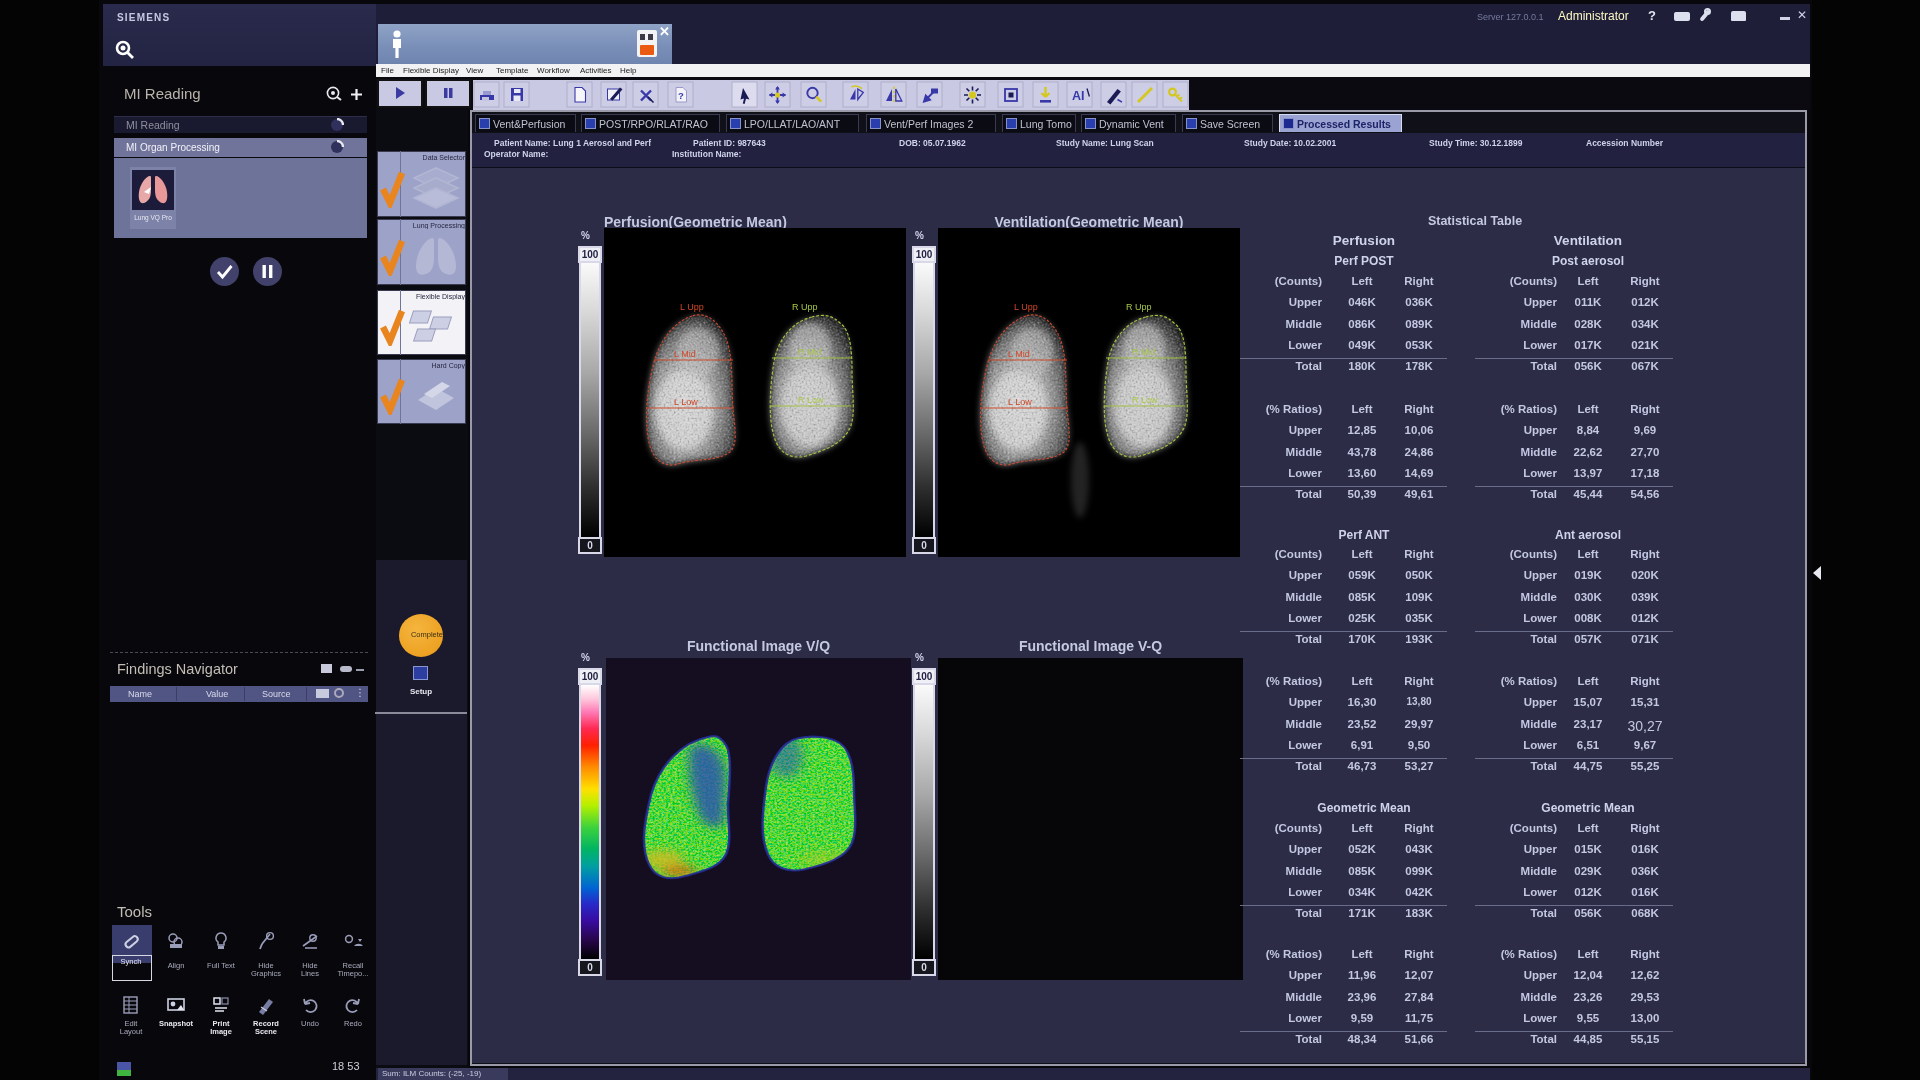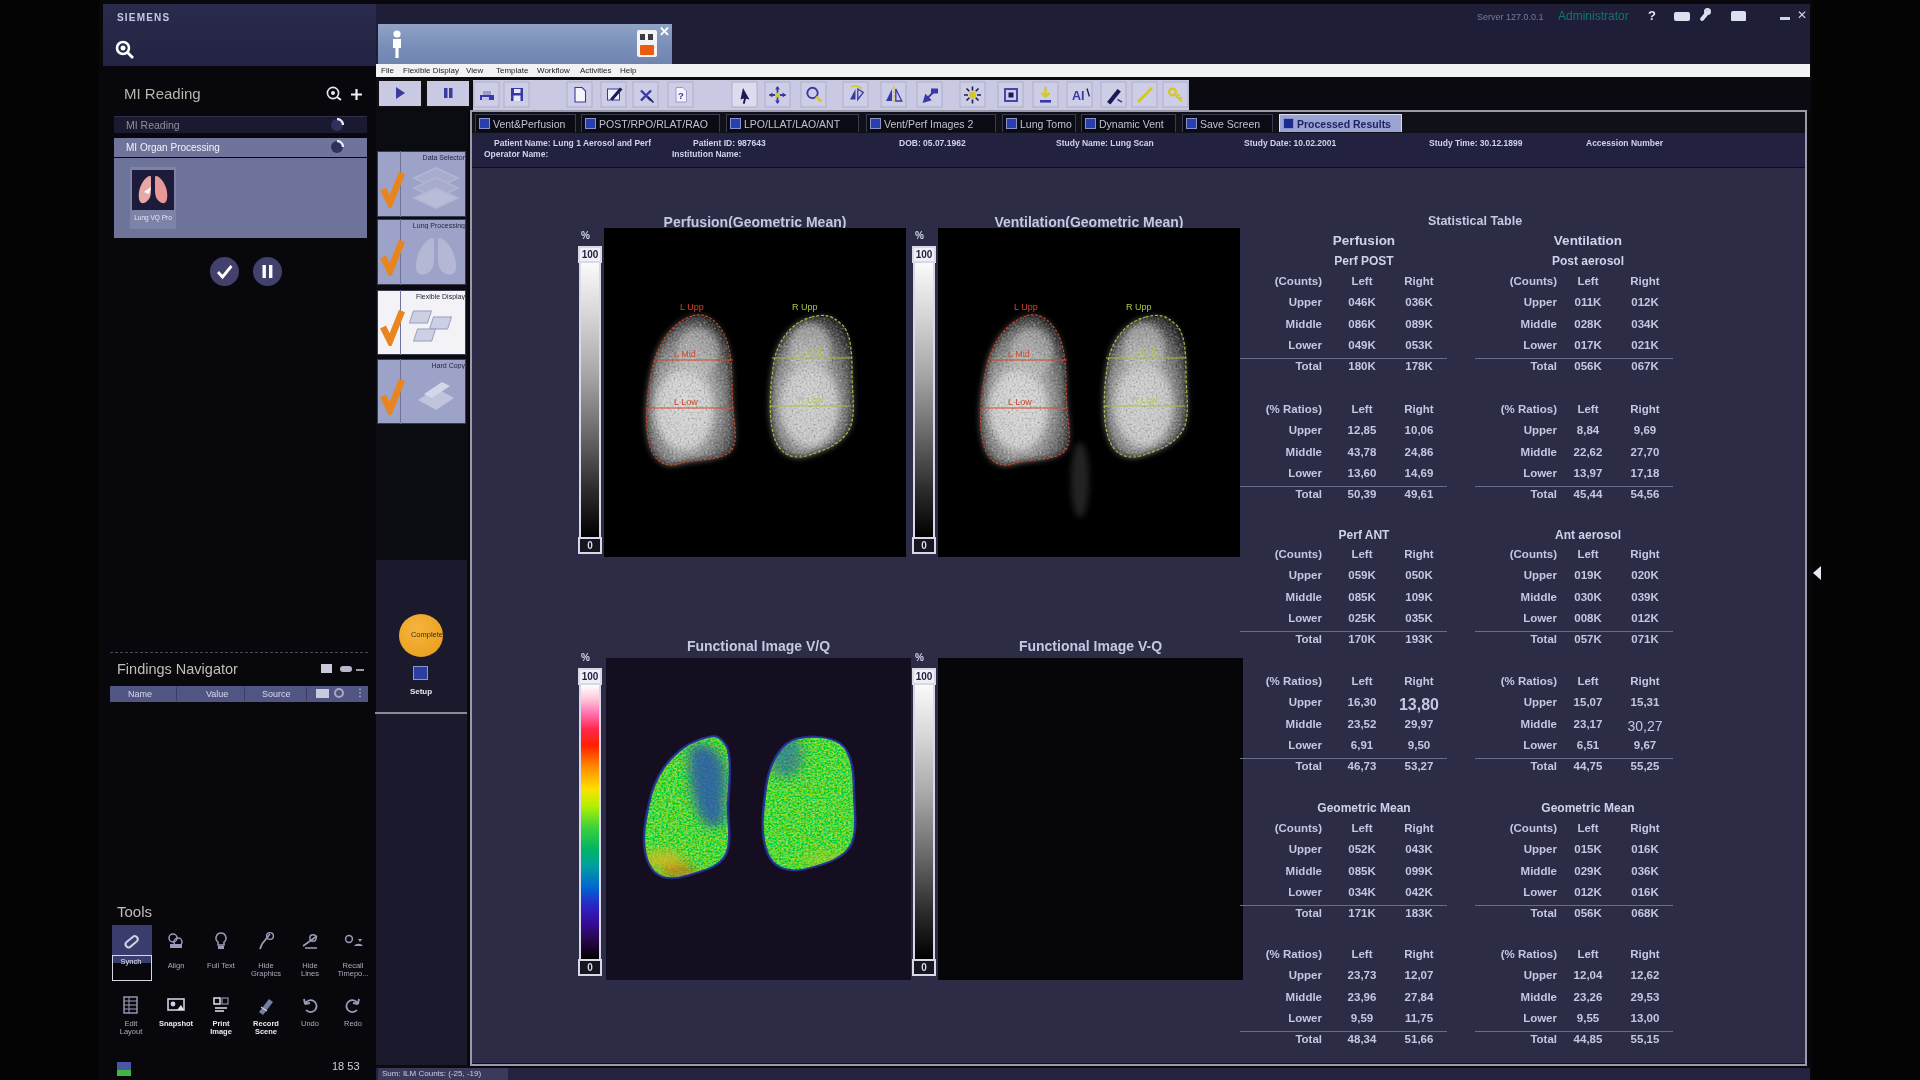--- a/index.html
+++ b/index.html
@@ -21,21 +21,21 @@
 .tabico{position:absolute;left:3px;top:3px;width:11px;height:11px;background:#2a3fae;border:1px solid #8892c8}
 .pinfo{position:absolute;font-size:8.5px;font-weight:bold;color:#cfd3ea;white-space:nowrap}
 .wfl{position:absolute;left:404px;width:61px;font-size:7px;color:#26263e;text-align:right;white-space:nowrap;overflow:hidden}
 .toollab{position:absolute;width:46px;text-align:center;font-size:7.5px;color:#b8b8c4;line-height:8px}
 </style></head><body>
 <div id="root">
 <div id="appbg"></div>
 
 <div class="ab" style="left:376px;top:4px;width:1434px;height:105px;background:#1e1e39"></div>
 <div class="t" style="left:1477px;top:12px;font-size:9px;color:#767b9c">Server 127.0.0.1</div>
-<div class="t" style="left:1558px;top:9px;font-size:12px;color:#0f766e">Administrator</div>
+<div class="t" style="left:1558px;top:9px;font-size:12px;color:#fef9c3">Administrator</div>
 <div class="t" style="left:1648px;top:8px;font-size:13px;font-weight:bold;color:#e2e4f0">?</div>
 <div class="ab" style="left:1674px;top:12px;width:16px;height:9px;background:#dcdfee;border-radius:2px"></div>
 <div class="ab" style="left:1703px;top:9px;width:4px;height:13px;background:#dcdfee;transform:rotate(40deg);border-radius:2px"></div>
 <div class="ab" style="left:1704px;top:8px;width:7px;height:7px;border:2px solid #dcdfee;border-radius:50%"></div>
 <div class="ab" style="left:1731px;top:11px;width:15px;height:10px;background:#dcdfee;border-radius:2px 2px 1px 1px"></div>
 <div class="ab" style="left:1780px;top:17px;width:10px;height:3px;background:#d0d3e6"></div>
 <div class="t" style="left:1797px;top:8px;font-size:12px;color:#d0d3e6">✕</div>
 <div class="ab" id="sidehead"></div>
 <div class="t siemens">SIEMENS</div>
 <svg class="ab" style="left:113px;top:38px" width="24" height="24" viewBox="0 0 24 24">
@@ -307,21 +307,21 @@
 <div class="pinfo" style="left:494px;top:138px">Patient Name: Lung 1 Aerosol and Perf</div>
 <div class="pinfo" style="left:693px;top:138px">Patient ID: 987643</div>
 <div class="pinfo" style="left:899px;top:138px">DOB: 05.07.1962</div>
 <div class="pinfo" style="left:1056px;top:138px">Study Name: Lung Scan</div>
 <div class="pinfo" style="left:1244px;top:138px">Study Date: 10.02.2001</div>
 <div class="pinfo" style="left:1429px;top:138px">Study Time: 30.12.1899</div>
 <div class="pinfo" style="left:1586px;top:138px">Accession Number</div>
 <div class="pinfo" style="left:484px;top:149px">Operator Name:</div>
 <div class="pinfo" style="left:672px;top:149px">Institution Name:</div>
 <div class="ab" style="left:472px;top:168px;width:1333px;height:895px;background:#2c2c47"></div>
-<div class="t" style="left:604px;top:214px;width:302px;text-align:center;font-size:14px;font-weight:bold;color:#c4c8e0">Perfusion(Geometric Mean)</div>
+<div class="t" style="left:604px;top:214px;width:302px;text-align:left;font-size:14px;font-weight:bold;color:#c4c8e0">Perfusion(Geometric Mean)</div>
 <div class="t" style="left:938px;top:214px;width:302px;text-align:center;font-size:14px;font-weight:bold;color:#c4c8e0">Ventilation(Geometric Mean)</div>
 <div class="t" style="left:606px;top:638px;width:305px;text-align:center;font-size:14px;font-weight:bold;color:#c4c8e0">Functional Image V/Q</div>
 <div class="t" style="left:938px;top:638px;width:305px;text-align:center;font-size:14px;font-weight:bold;color:#c4c8e0">Functional Image V-Q</div>
 <div class="t" style="left:1410px;top:214px;width:130px;text-align:center;font-size:12.5px;font-weight:bold;color:#c4c8e0">Statistical Table</div>
 <div class="t" style="left:581px;top:230px;font-size:10px;font-weight:bold;color:#d0d3ea">%</div>
 <div class="cbbox" style="left:578px;top:246px;width:24px;height:17px;background:#efeff6;color:#232343;font-size:10px;line-height:13px">100</div>
 <div class="ab" style="left:579px;top:263px;width:22px;height:274px;background:linear-gradient(180deg,#fafafa,#d8d8d8 18%,#a8a8a8 40%,#6a6a6a 62%,#2e2e2e 82%,#000);border-left:2px solid #d8d8e8;border-right:2px solid #d8d8e8"></div>
 <div class="cbbox" style="left:578px;top:537px;width:24px;height:17px;background:#16161e;color:#d8d8e8;font-size:10px;line-height:13px">0</div>
 <div class="t" style="left:915px;top:230px;font-size:10px;font-weight:bold;color:#d0d3ea">%</div>
 <div class="cbbox" style="left:912px;top:246px;width:24px;height:17px;background:#efeff6;color:#232343;font-size:10px;line-height:13px">100</div>
@@ -579,21 +579,21 @@
 <div class="cc" style="left:1617px;top:611.8999999999999px;width:56px;font-size:11.5px;font-weight:bold;color:#c3c7e0">012K</div>
 <div class="sep" style="left:1475px;top:630.6999999999998px;width:198px"></div>
 <div class="rl" style="left:1467px;top:633.1999999999998px;width:90px;font-size:11.5px;font-weight:bold;color:#c3c7e0">Total</div>
 <div class="cc" style="left:1560px;top:633.1999999999998px;width:56px;font-size:11.5px;font-weight:bold;color:#c3c7e0">057K</div>
 <div class="cc" style="left:1617px;top:633.1999999999998px;width:56px;font-size:11.5px;font-weight:bold;color:#c3c7e0">071K</div>
 <div class="rl" style="left:1232px;top:675px;width:90px;font-size:11.5px;font-weight:bold;color:#c3c7e0">(% Ratios)</div>
 <div class="cc" style="left:1334px;top:675px;width:56px;font-size:11.5px;font-weight:bold;color:#c3c7e0">Left</div>
 <div class="cc" style="left:1391px;top:675px;width:56px;font-size:11.5px;font-weight:bold;color:#c3c7e0">Right</div>
 <div class="rl" style="left:1232px;top:696.3px;width:90px;font-size:11.5px;font-weight:bold;color:#c3c7e0">Upper</div>
 <div class="cc" style="left:1334px;top:696.3px;width:56px;font-size:11.5px;font-weight:bold;color:#c3c7e0">16,30</div>
-<div class="cc" style="left:1391px;top:696.3px;width:56px;font-size:16px;font-weight:bold;color:#c3c7e0">13,80</div>
+<div class="cc" style="left:1391px;top:696.3px;width:56px;font-size:10px;font-weight:bold;color:#c3c7e0">13,80</div>
 <div class="rl" style="left:1232px;top:717.5999999999999px;width:90px;font-size:11.5px;font-weight:bold;color:#c3c7e0">Middle</div>
 <div class="cc" style="left:1334px;top:717.5999999999999px;width:56px;font-size:11.5px;font-weight:bold;color:#c3c7e0">23,52</div>
 <div class="cc" style="left:1391px;top:717.5999999999999px;width:56px;font-size:11.5px;font-weight:bold;color:#c3c7e0">29,97</div>
 <div class="rl" style="left:1232px;top:738.8999999999999px;width:90px;font-size:11.5px;font-weight:bold;color:#c3c7e0">Lower</div>
 <div class="cc" style="left:1334px;top:738.8999999999999px;width:56px;font-size:11.5px;font-weight:bold;color:#c3c7e0">6,91</div>
 <div class="cc" style="left:1391px;top:738.8999999999999px;width:56px;font-size:11.5px;font-weight:bold;color:#c3c7e0">9,50</div>
 <div class="sep" style="left:1240px;top:757.6999999999998px;width:207px"></div>
 <div class="rl" style="left:1232px;top:760.1999999999998px;width:90px;font-size:11.5px;font-weight:bold;color:#c3c7e0">Total</div>
 <div class="cc" style="left:1334px;top:760.1999999999998px;width:56px;font-size:11.5px;font-weight:bold;color:#c3c7e0">46,73</div>
 <div class="cc" style="left:1391px;top:760.1999999999998px;width:56px;font-size:11.5px;font-weight:bold;color:#c3c7e0">53,27</div>
@@ -644,21 +644,21 @@
 <div class="cc" style="left:1560px;top:885.8999999999999px;width:56px;font-size:11.5px;font-weight:bold;color:#c3c7e0">012K</div>
 <div class="cc" style="left:1617px;top:885.8999999999999px;width:56px;font-size:11.5px;font-weight:bold;color:#c3c7e0">016K</div>
 <div class="sep" style="left:1475px;top:904.6999999999998px;width:198px"></div>
 <div class="rl" style="left:1467px;top:907.1999999999998px;width:90px;font-size:11.5px;font-weight:bold;color:#c3c7e0">Total</div>
 <div class="cc" style="left:1560px;top:907.1999999999998px;width:56px;font-size:11.5px;font-weight:bold;color:#c3c7e0">056K</div>
 <div class="cc" style="left:1617px;top:907.1999999999998px;width:56px;font-size:11.5px;font-weight:bold;color:#c3c7e0">068K</div>
 <div class="rl" style="left:1232px;top:948px;width:90px;font-size:11.5px;font-weight:bold;color:#c3c7e0">(% Ratios)</div>
 <div class="cc" style="left:1334px;top:948px;width:56px;font-size:11.5px;font-weight:bold;color:#c3c7e0">Left</div>
 <div class="cc" style="left:1391px;top:948px;width:56px;font-size:11.5px;font-weight:bold;color:#c3c7e0">Right</div>
 <div class="rl" style="left:1232px;top:969.3px;width:90px;font-size:11.5px;font-weight:bold;color:#c3c7e0">Upper</div>
-<div class="cc" style="left:1334px;top:969.3px;width:56px;font-size:11.5px;font-weight:bold;color:#c3c7e0">23,73</div>
+<div class="cc" style="left:1334px;top:969.3px;width:56px;font-size:11.5px;font-weight:bold;color:#c3c7e0">11,96</div>
 <div class="cc" style="left:1391px;top:969.3px;width:56px;font-size:11.5px;font-weight:bold;color:#c3c7e0">12,07</div>
 <div class="rl" style="left:1232px;top:990.5999999999999px;width:90px;font-size:11.5px;font-weight:bold;color:#c3c7e0">Middle</div>
 <div class="cc" style="left:1334px;top:990.5999999999999px;width:56px;font-size:11.5px;font-weight:bold;color:#c3c7e0">23,96</div>
 <div class="cc" style="left:1391px;top:990.5999999999999px;width:56px;font-size:11.5px;font-weight:bold;color:#c3c7e0">27,84</div>
 <div class="rl" style="left:1232px;top:1011.8999999999999px;width:90px;font-size:11.5px;font-weight:bold;color:#c3c7e0">Lower</div>
 <div class="cc" style="left:1334px;top:1011.8999999999999px;width:56px;font-size:11.5px;font-weight:bold;color:#c3c7e0">9,59</div>
 <div class="cc" style="left:1391px;top:1011.8999999999999px;width:56px;font-size:11.5px;font-weight:bold;color:#c3c7e0">11,75</div>
 <div class="sep" style="left:1240px;top:1030.6999999999998px;width:207px"></div>
 <div class="rl" style="left:1232px;top:1033.1999999999998px;width:90px;font-size:11.5px;font-weight:bold;color:#c3c7e0">Total</div>
 <div class="cc" style="left:1334px;top:1033.1999999999998px;width:56px;font-size:11.5px;font-weight:bold;color:#c3c7e0">48,34</div>

